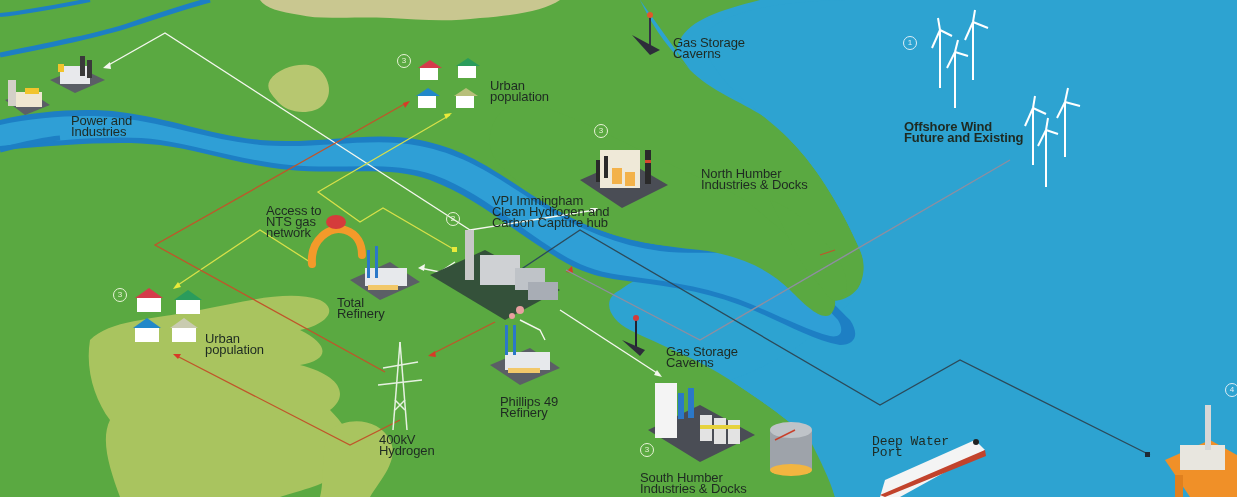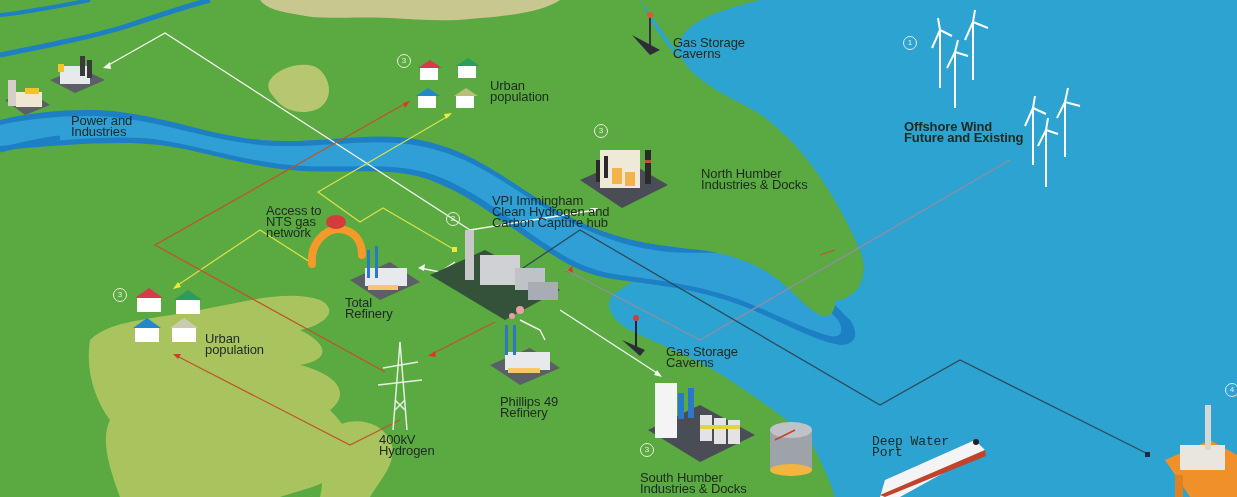--- a/index.html
+++ b/index.html
@@ -296,21 +296,21 @@
   <div class="lbl" style="left:904px; top:121px;font-weight:bold;">Offshore Wind
 Future and Existing</div>
   <div class="lbl" style="left:666px; top:168px;margin-left:35px;">North Humber
 Industries &amp; Docks</div>
   <div class="lbl" style="left:492px; top:195px;">VPI Immingham
 Clean Hydrogen and
 Carbon Capture hub</div>
   <div class="lbl" style="left:266px; top:205px; text-align:left;">Access to
 NTS gas
 network</div>
-  <div class="lbl" style="left:337px; top:297px;margin-left:8px;">Total
+  <div class="lbl" style="left:337px; top:297px;">Total
 Refinery</div>
   <div class="lbl" style="left:205px; top:333px;">Urban
 population</div>
   <div class="lbl" style="left:500px; top:396px;">Phillips 49
 Refinery</div>
   <div class="lbl" style="left:379px; top:434px;">400kV
 Hydrogen</div>
   <div class="lbl" style="left:666px; top:346px;">Gas Storage
 Caverns</div>
   <div class="lbl" style="left:640px; top:472px;">South Humber

